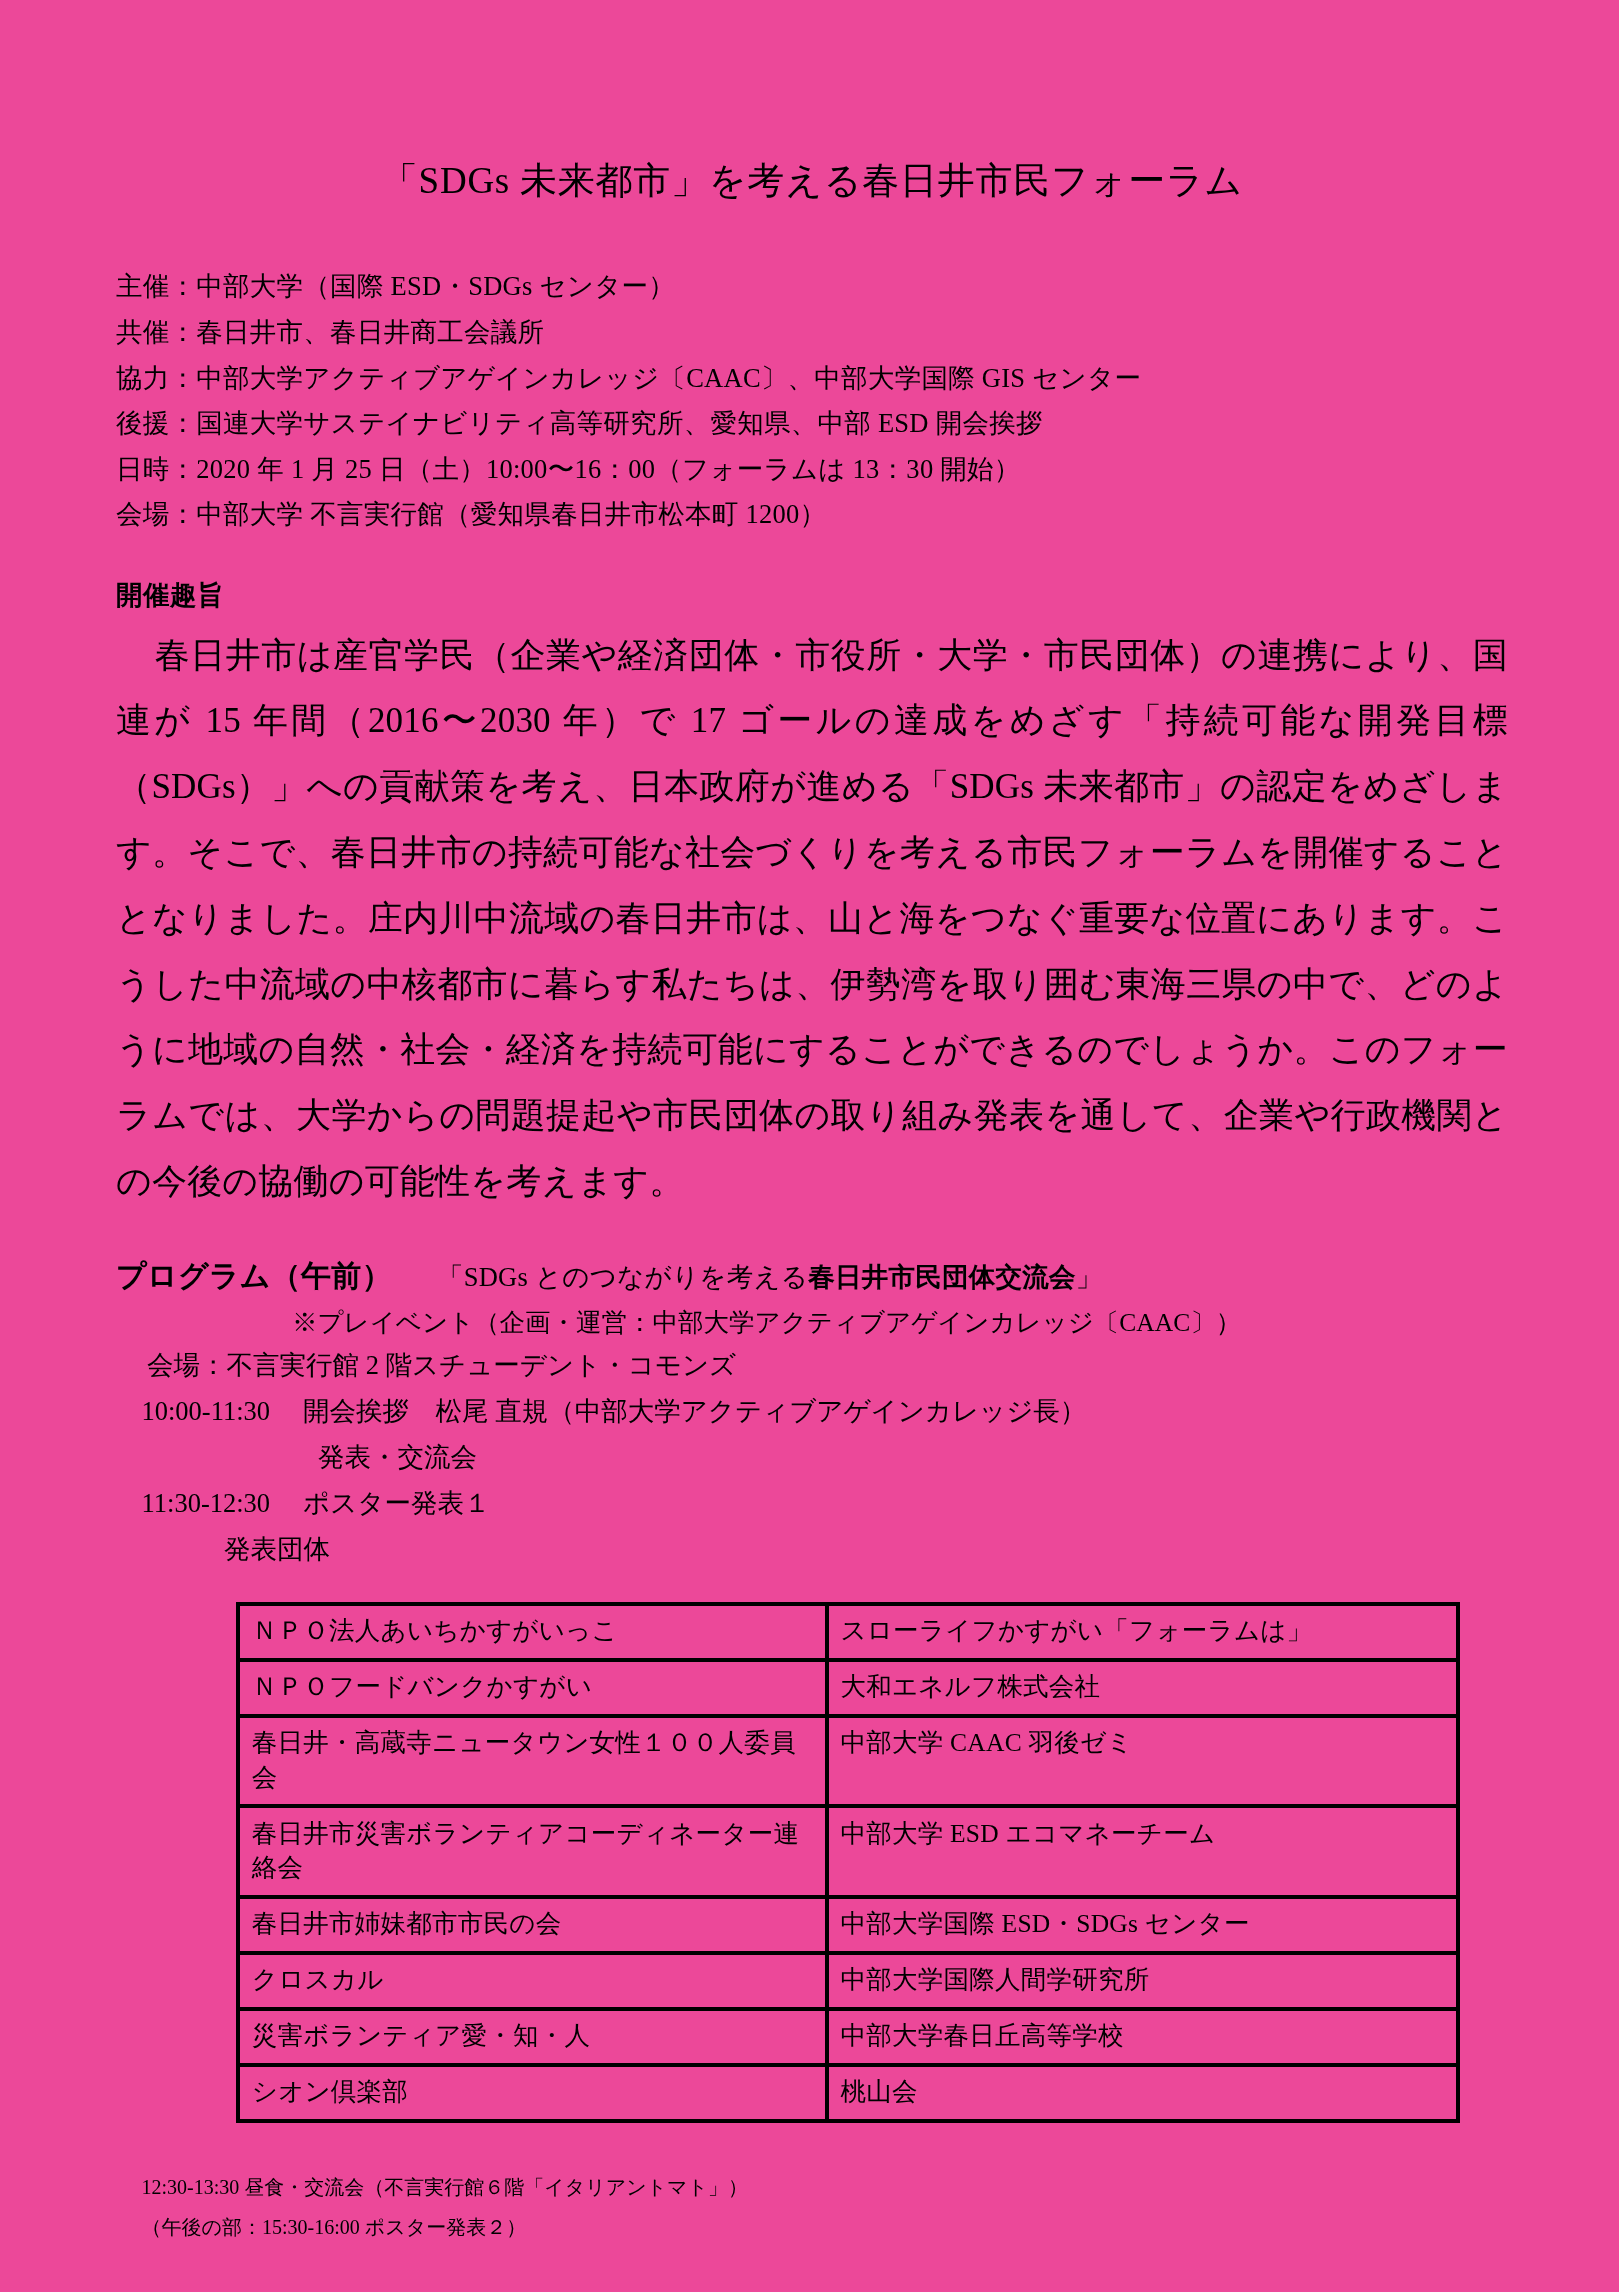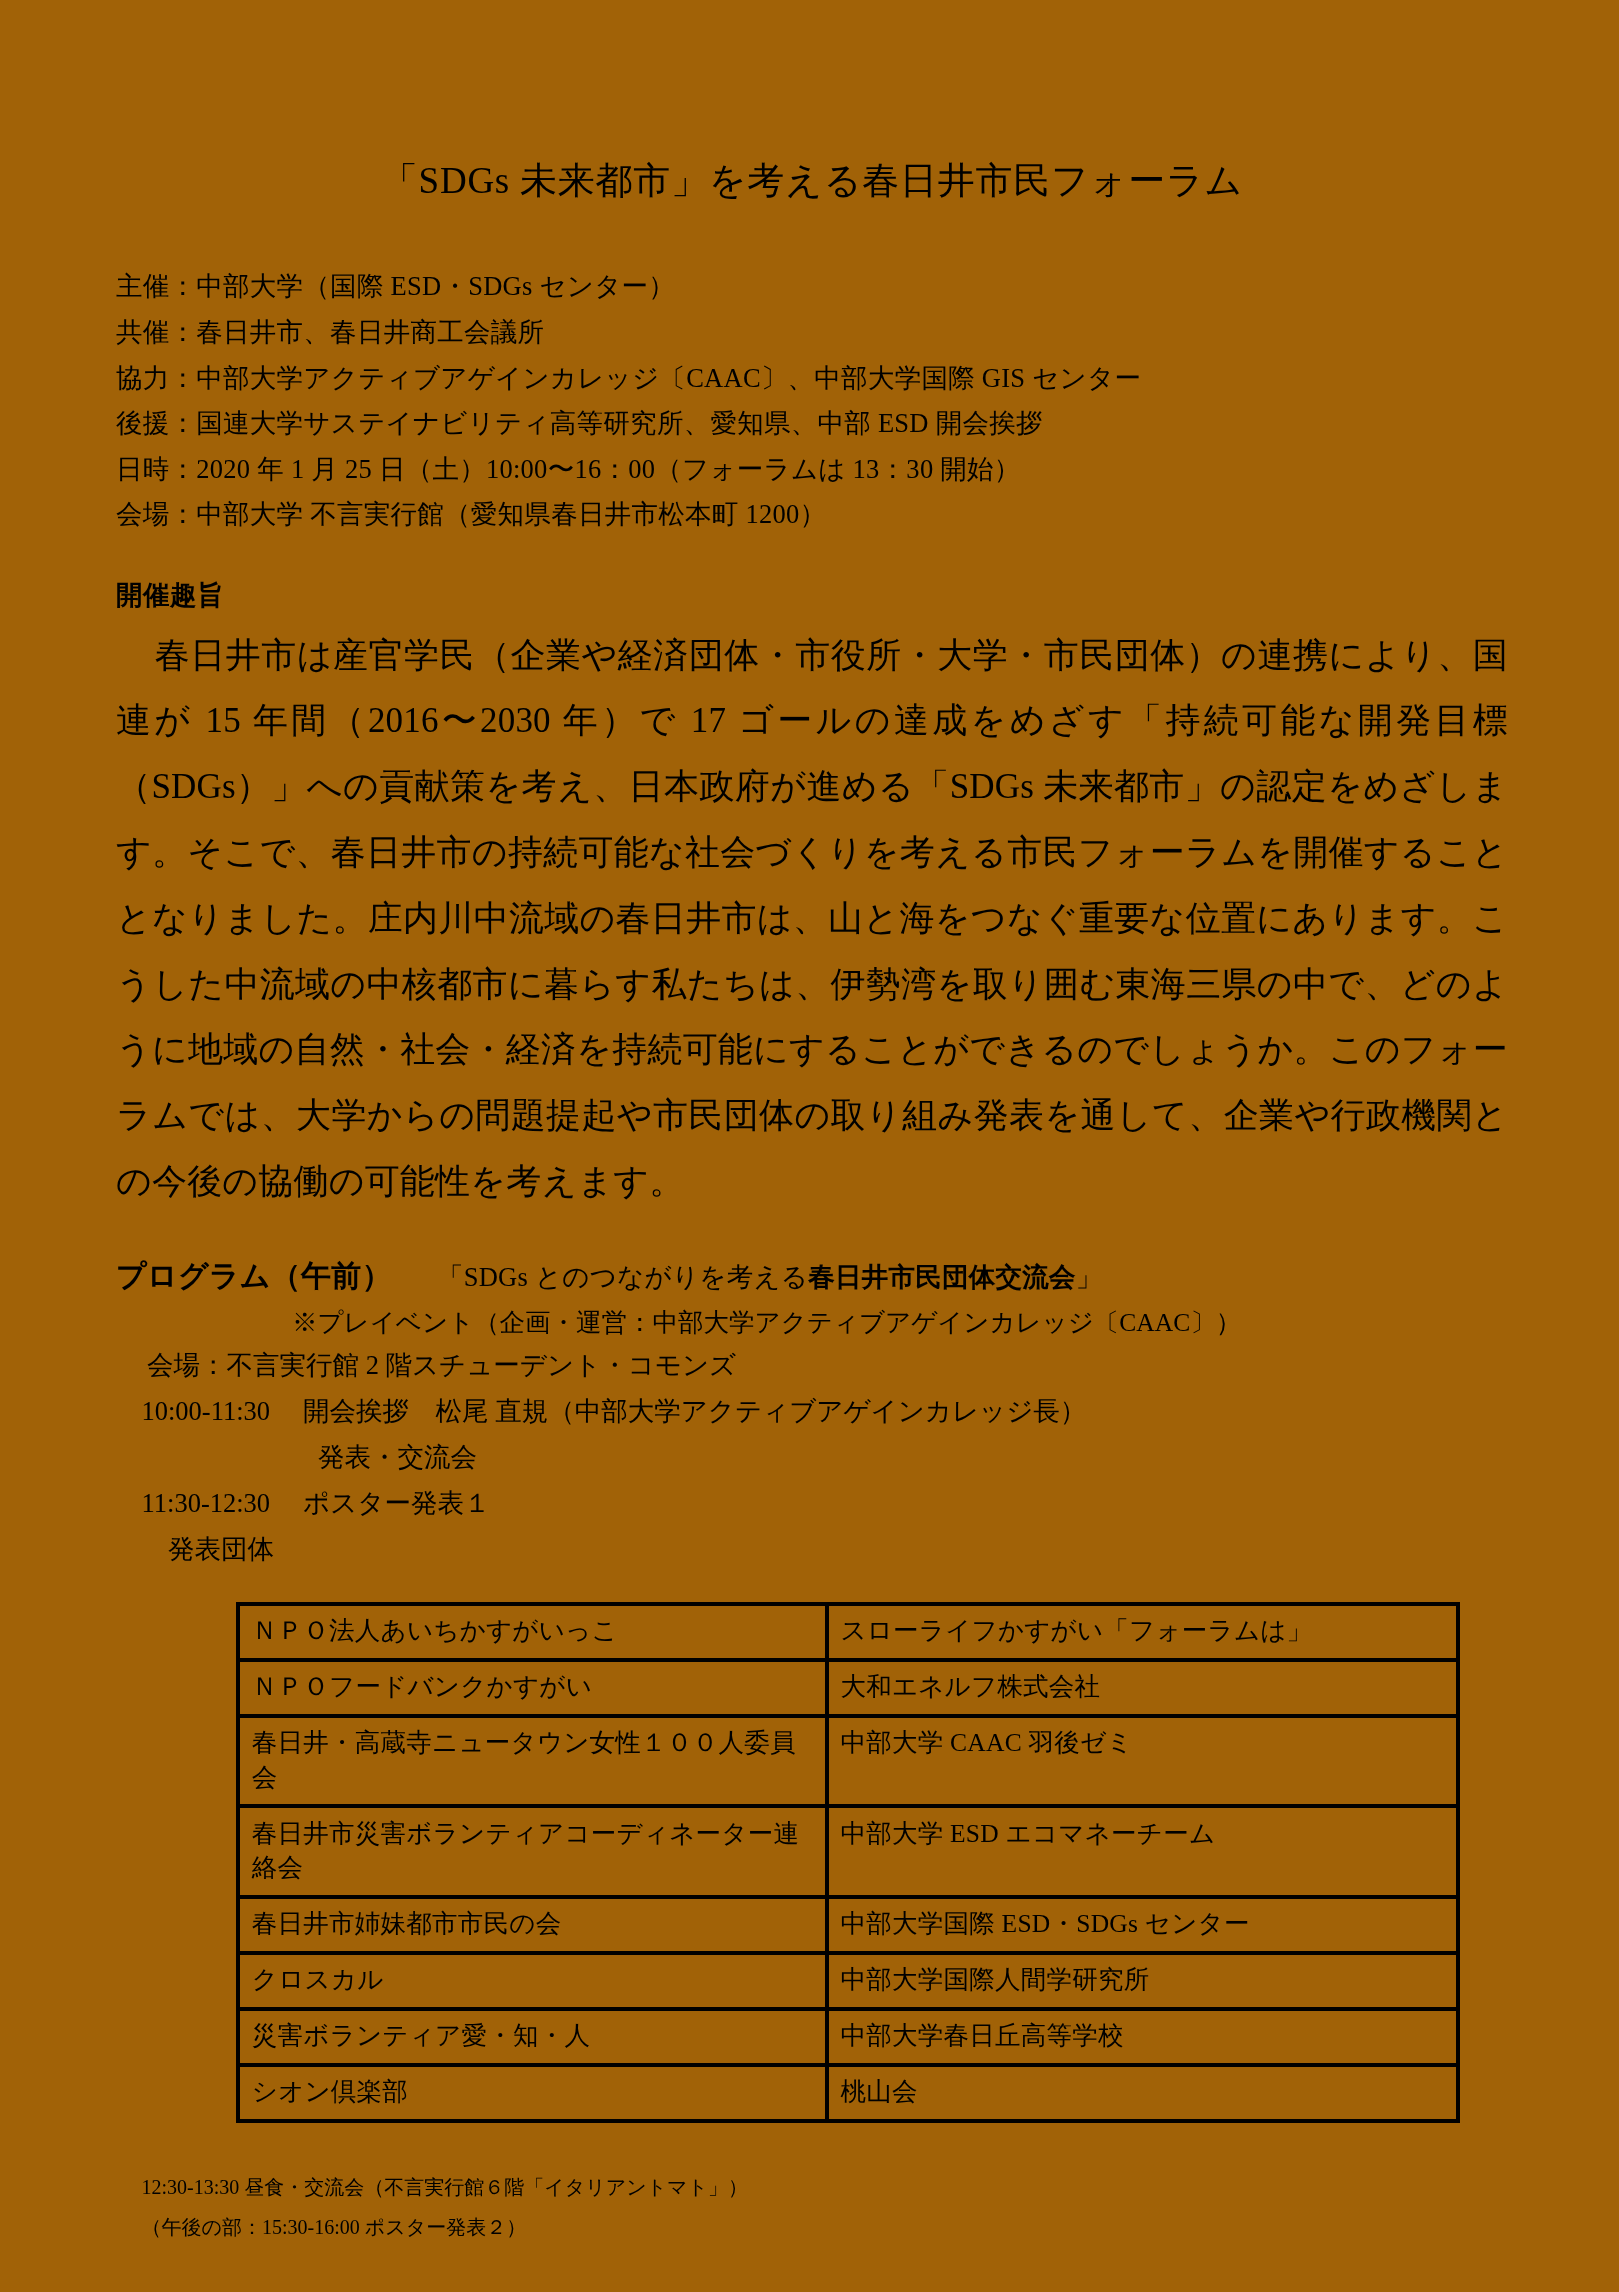--- a/index.html
+++ b/index.html
@@ -10,21 +10,21 @@
   }
   body {
     font-family: "Liberation Serif", "DejaVu Serif", serif;
     color: #000000;
   }
   #page {
     position: relative;
     width: 1619px;
     height: 2293px;
     margin: 0 auto;
-    background: #a16207;
+    background: #ec4899;
     box-sizing: border-box;
     padding: 0;
     overflow: hidden;
   }
   .content {
     position: absolute;
     left: 116px;
     top: 0;
     width: 1392px;
   }
@@ -96,21 +96,21 @@
   }
   .sched-line {
     margin-top: 9.8px;
     font-size: 26.5px;
     white-space: nowrap;
   }
   .sched-line .time { display: inline-block; }
   .sched-line .gap-m { display: inline-block; width: 33px; }
   .sched-indent-1 { margin-left: 25.5px; }
   .sched-indent-2 { margin-left: 202px; }
-  .sched-indent-3 { margin-left: 52px; font-family: Liberation Mono, monospace; }
+  .sched-indent-3 { margin-left: 108px; font-family: Liberation Mono, monospace; }
 
   
   .org-table-wrap {
     margin-top: 35px;
     margin-left: 120px;
   }
   table.org-table {
     border-collapse: collapse;
     width: 1164px;
     table-layout: fixed;

